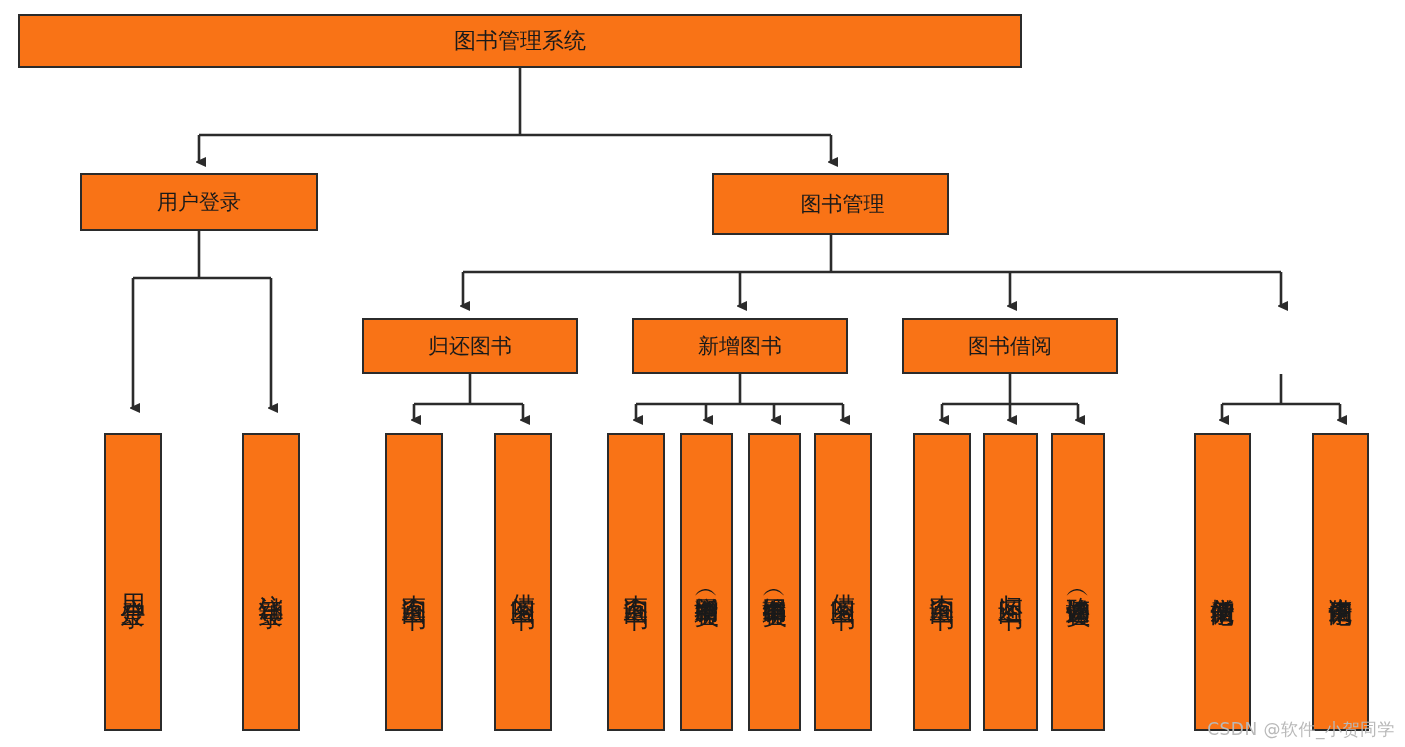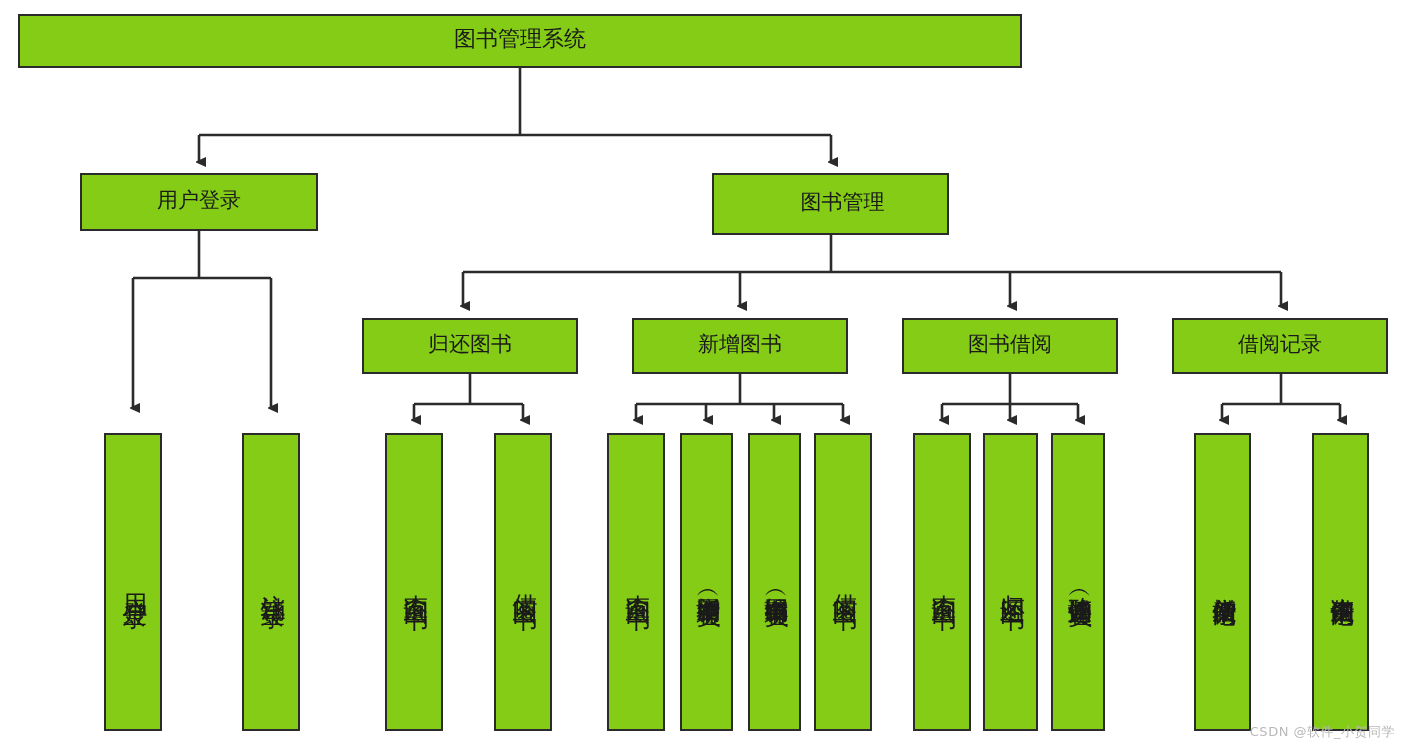--- a/index.html
+++ b/index.html
@@ -20,27 +20,26 @@
     position: absolute;
     left: 0;
     top: 0;
     width: 1405px;
     height: 747px;
     pointer-events: none;
   }
   .node {
     position: absolute;
     box-sizing: border-box;
-    background: #84cc16;
+    background: #f97316;
     border: 2px solid #2b2b2b;
     display: flex;
     align-items: center;
     justify-content: center;
     z-index: 2;
-    font-family: Liberation Mono, monospace;
   }
   .node .lbl {
     color: #1a1a1a;
     text-align: center;
     line-height: 1.15;
     white-space: nowrap;
   }
   
   .node.h .lbl {
     font-size: 21px;
@@ -62,21 +61,21 @@
     white-space: nowrap;
   }
   .node.v.narrow .lbl {
     font-size: 24px;
     letter-spacing: 1px;
   }
   .watermark {
     position: absolute;
     right: 10px;
     bottom: 6px;
-    font-size: 13px;
+    font-size: 17px;
     color: #b9b9b9;
     letter-spacing: 0.5px;
     z-index: 3;
     white-space: nowrap;
   }
 </style>
 </head>
 <body>
 
 <div id="canvas">
@@ -144,23 +143,20 @@
 
   <div class="node h" style="left:362px; top:318px; width:216px; height:56px;">
     <span class="lbl">归还图书</span>
   </div>
   <div class="node h" style="left:632px; top:318px; width:216px; height:56px;">
     <span class="lbl">新增图书</span>
   </div>
   <div class="node h" style="left:902px; top:318px; width:216px; height:56px;">
     <span class="lbl">图书借阅</span>
   </div>
-  <div class="node h" style="left:1172px; top:318px; width:216px; height:56px;">
-    <span class="lbl">借阅记录</span>
-  </div>
 
   <div class="node v" style="left:104px; top:433px; width:58px; height:298px;">
     <span class="lbl">用户登录</span>
   </div>
   <div class="node v" style="left:242px; top:433px; width:58px; height:298px;">
     <span class="lbl">注销登录</span>
   </div>
 
   <div class="node v" style="left:385px; top:433px; width:58px; height:298px;">
     <span class="lbl">查询图书</span>

